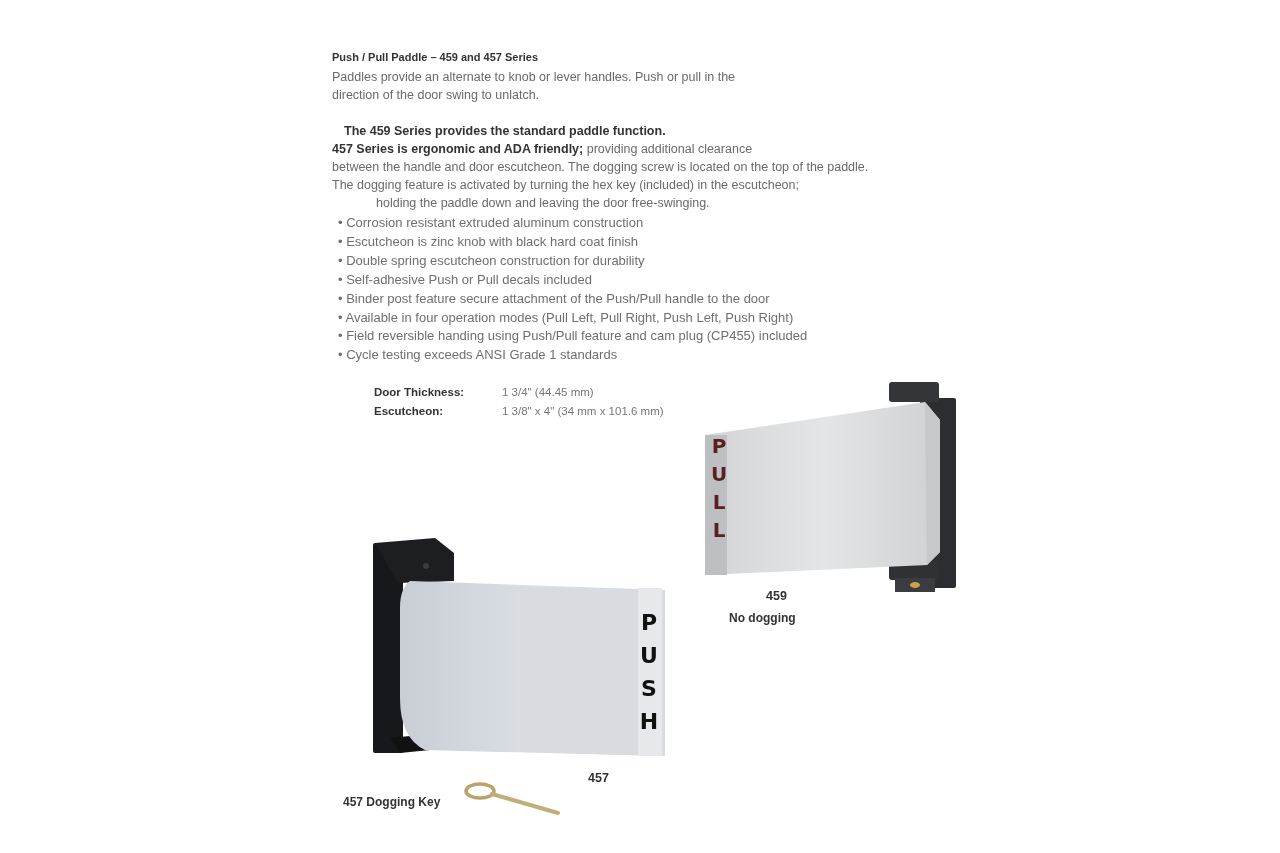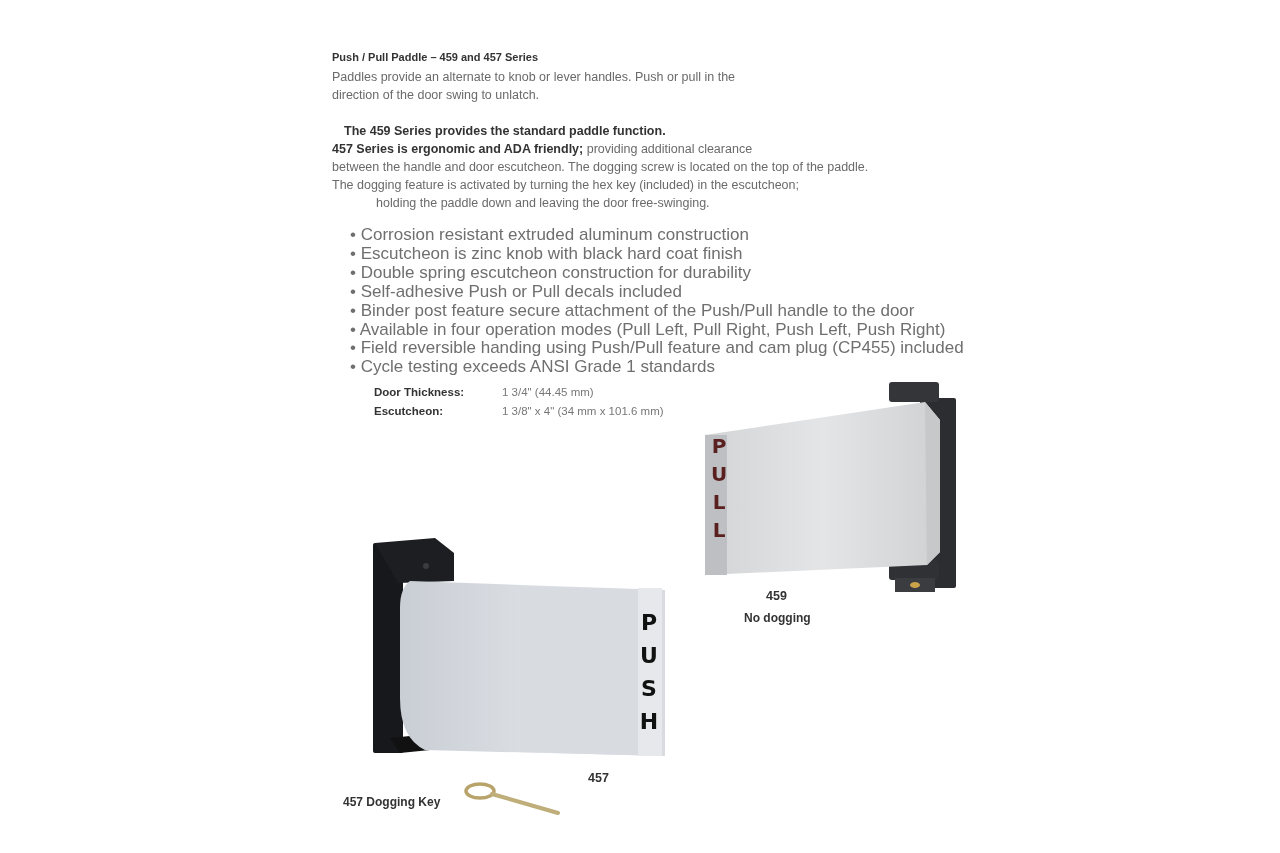--- a/index.html
+++ b/index.html
@@ -2,21 +2,21 @@
 <html><head>
 <meta charset="utf-8">
 <style>
   html, body { margin:0; padding:0; background:#ffffff; }
   body { width:1280px; height:853px; position:relative; overflow:hidden;
          font-family:"Liberation Sans", sans-serif; color:#555; }
   .abs { position:absolute; }
   .title { left:332px; top:51px; font-size:11px; font-weight:bold; color:#333; }
   .para { font-size:12.5px; color:#6a6a6a; line-height:18.5px; white-space:nowrap; }
   .b { font-weight:bold; color:#333; }
-  .bullets { left:338px; top:214px; font-size:17px; color:#6f6f6f; line-height:18.9px; margin:12px; padding:0; list-style:none; }
+  .bullets { left:338px; top:214px; font-size:13px; color:#6f6f6f; line-height:18.9px; margin:0; padding:0; list-style:none; }
   .bullets li::before { content:"• "; }
   .spec { font-size:11.5px; line-height:19px; }
   .spec .k { color:#333; font-weight:bold; display:inline-block; width:128px; }
   .spec .v { color:#777; }
   .caption { font-size:12.5px; font-weight:bold; color:#333; }
   .caption-sm { font-size:12px; font-weight:bold; color:#333; }
   .letter { font-weight:900; font-family:"DejaVu Sans", sans-serif; }
 </style>
 </head>
 <body>
@@ -74,21 +74,21 @@
     <rect x="0" y="55" width="22" height="140" fill="#bdbfc2"></rect>
   </svg>
   <div class="abs letter" style="left:5px; top:52px; font-size:20px; line-height:28px; text-align:center; width:18px;">
     <div style="color:#5a1f1f">P</div>
     <div style="color:#5a1f1f">U</div>
     <div style="color:#5a1f1f">L</div>
     <div style="color:#5a1f1f">L</div>
   </div>
 </div>
 <div class="abs caption" style="left:766px; top:589px; width:40px;">459</div>
-<div class="abs caption-sm" style="left:744px; top:611px;">No dogging</div>
+<div class="abs caption-sm" style="left:729px; top:611px;">No dogging</div>
 
 <div class="abs" style="left:370px; top:538px; width:300px; height:225px;">
   <svg width="300" height="225" viewBox="0 0 300 225">
     <defs>
       <linearGradient id="alu457" x1="0" y1="0" x2="1" y2="0">
         <stop offset="0" stop-color="#c9ced4"></stop>
         <stop offset="0.55" stop-color="#dde1e6"></stop>
         <stop offset="1" stop-color="#d2d6db"></stop>
       </linearGradient>
     </defs>

